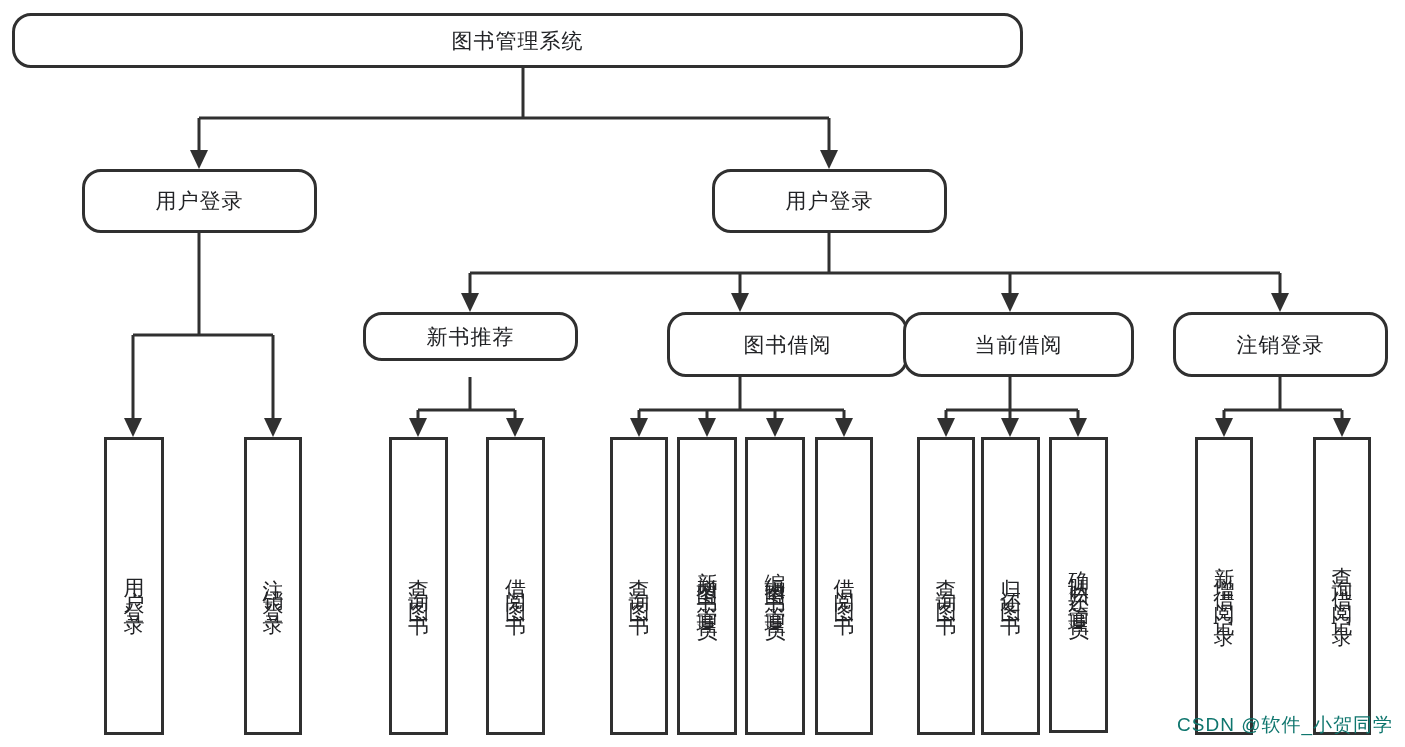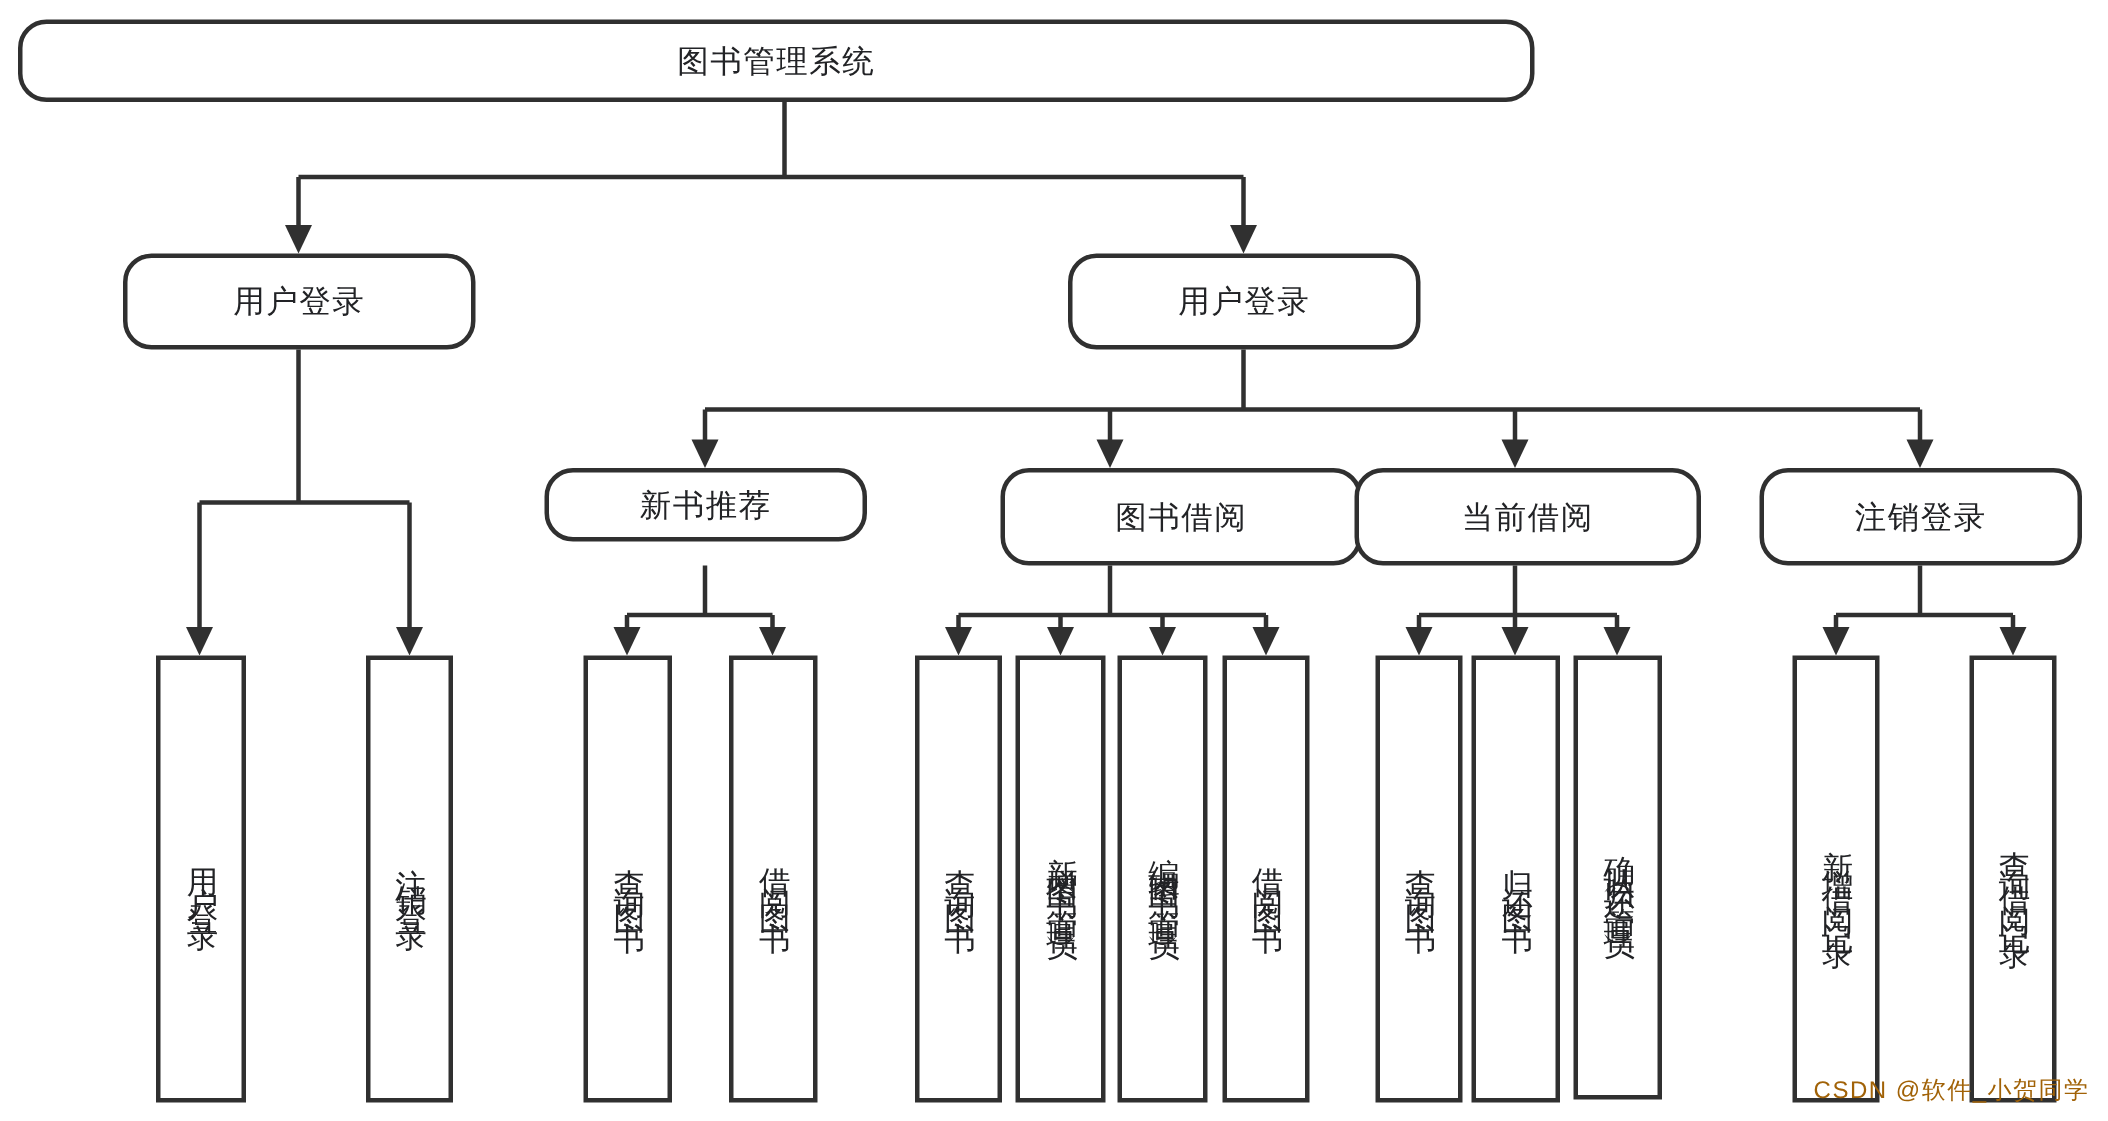--- a/index.html
+++ b/index.html
@@ -32,23 +32,23 @@
     text-orientation: mixed;
     font-size: 21px;
     letter-spacing: 12px;
     white-space: nowrap;
   }
   .v-box.tight span { letter-spacing: 7px; }
   .watermark {
     position: absolute;
     right: 12px;
     bottom: 9px;
-    font-size: 16px;
+    font-size: 19px;
     letter-spacing: 1px;
-    color: #a16207;
+    color: #0f766e;
     pointer-events: none;
   }
 </style>
 </head>
 <body>
 
 <div class="stage">
 
   <svg class="wires" width="1405" height="747" viewBox="0 0 1405 747" aria-hidden="true">
     <g stroke="#303030" stroke-width="3" fill="none">

